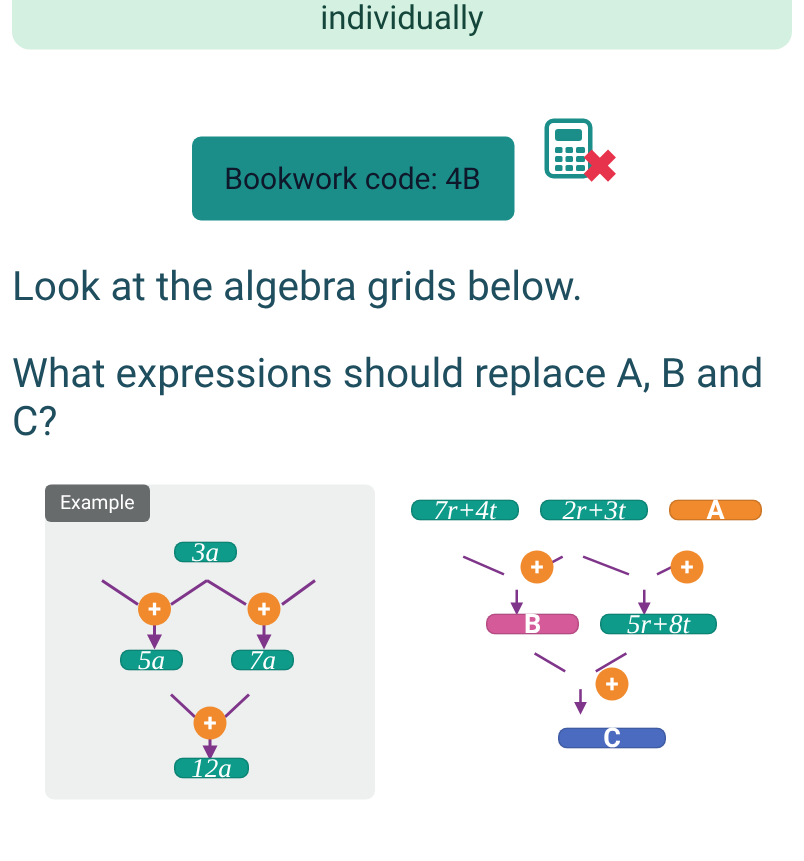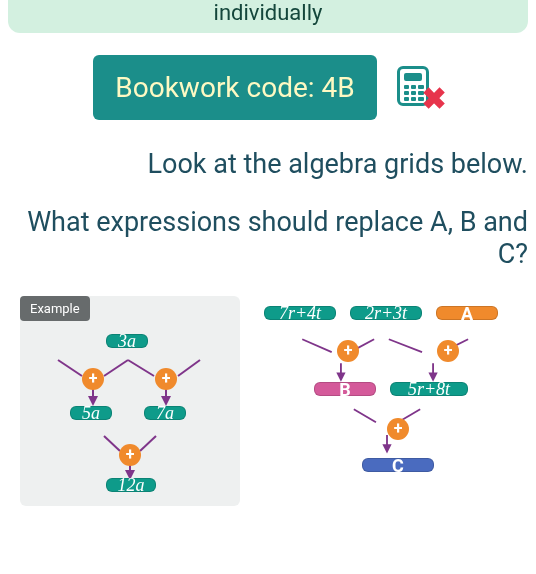--- a/index.html
+++ b/index.html
@@ -22,24 +22,25 @@
   }
   .header-row {
     display: flex;
     align-items: center;
     justify-content: center;
     gap: 18px;
     margin-top: 22px;
   }
   .bookwork {
     background: #1b8e8a;
-    color: #fef9c3;
-    font-size: 28px;
+    color: #0f172a;
+    font-size: 20px;
     padding: 16px 22px;
     border-radius: 6px;
+    margin-top: 36px;
   }
   .calc-icon {
     width: 48px; height: 48px;
     position: relative;
   }
   .calc-body {
     position: absolute;
     left: 2px; top: 2px;
     width: 32px; height: 40px;
     border: 3px solid #1b8e8a;
@@ -64,32 +65,32 @@
   .calc-dots span { background: #1b8e8a; border-radius: 1px; }
   .calc-x {
     position: absolute;
     right: -4px; bottom: -2px;
     color: #e7344c;
     font-weight: 900;
     font-size: 30px;
     line-height: 1;
   }
   .question {
-    text-align: right;
+    text-align: left;
     color: #1f4e5f;
     font-size: 27px;
     margin-top: 28px;
     padding: 0 8px;
   }
   .question p { margin-bottom: 26px; }
   .grids {
     display: flex;
     gap: 18px;
     margin-top: 18px;
-    padding: 0 20px;
+    padding: 0 30px;
   }
   .grid-panel {
     background: #eef0f0;
     border-radius: 6px;
     position: relative;
     flex: 1;
     height: 210px;
   }
   .example-tag {
     position: absolute;

